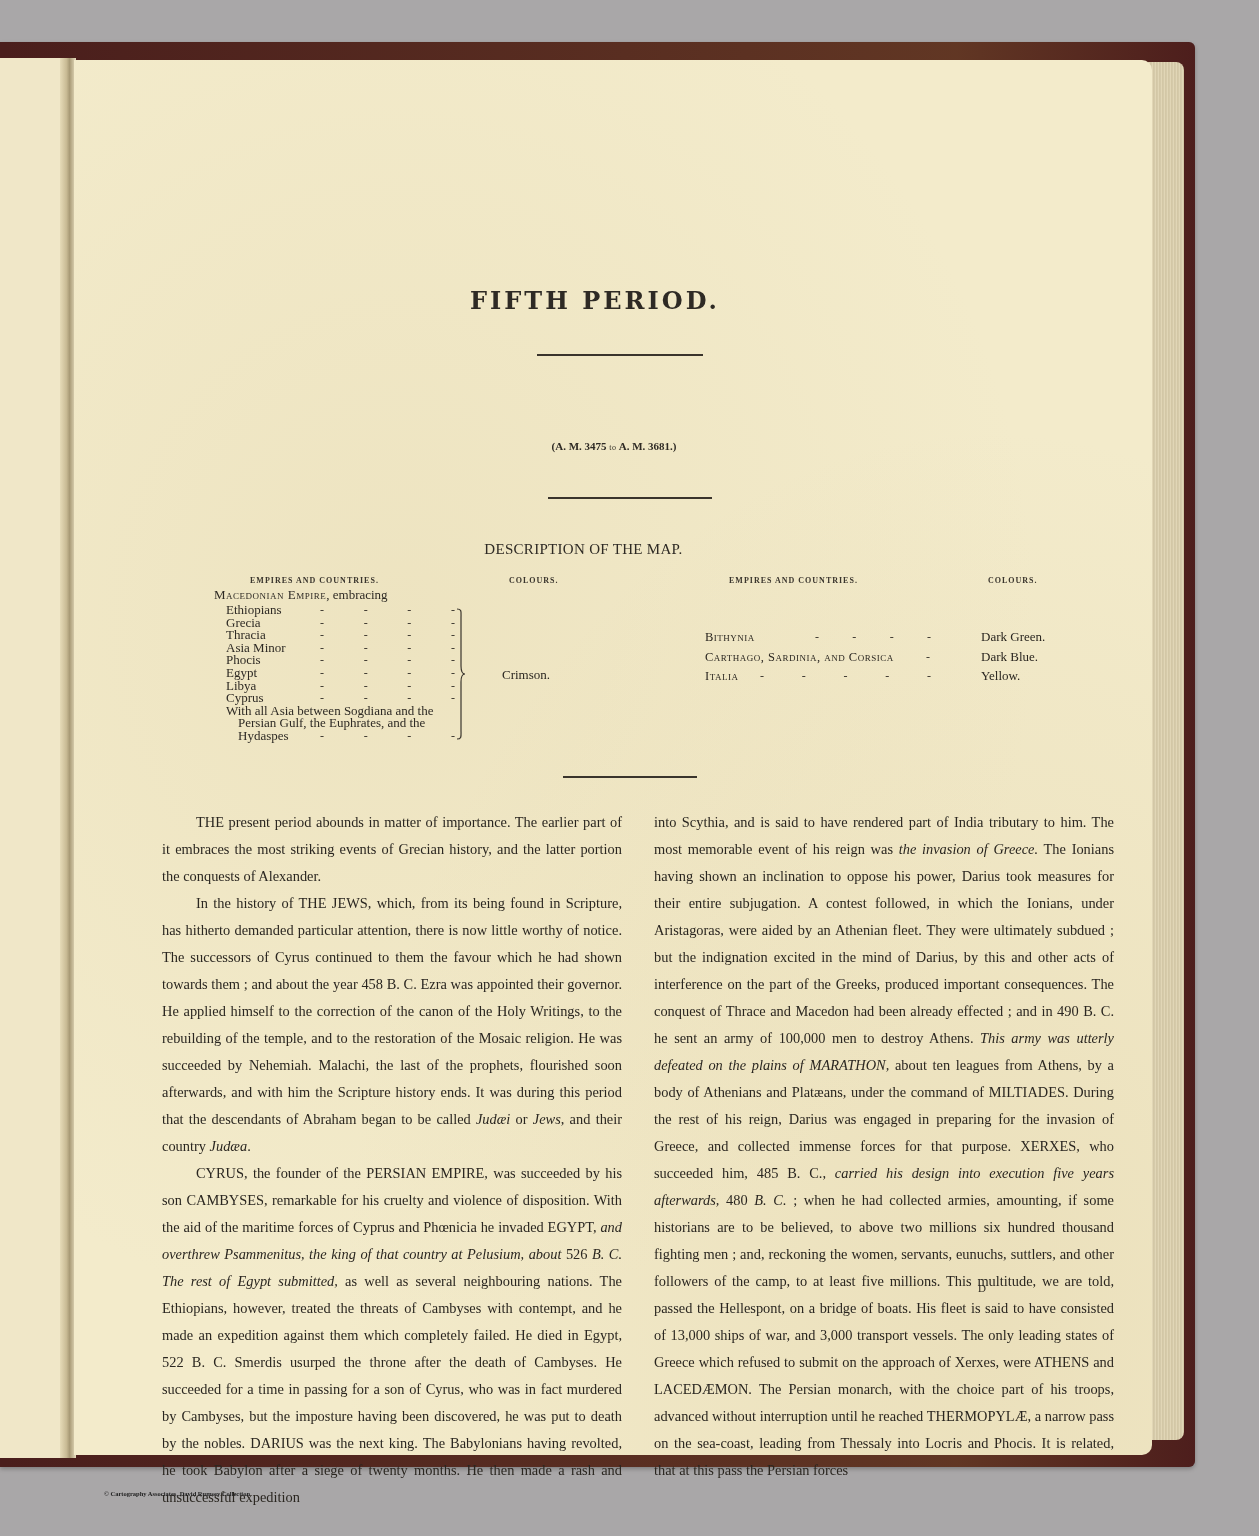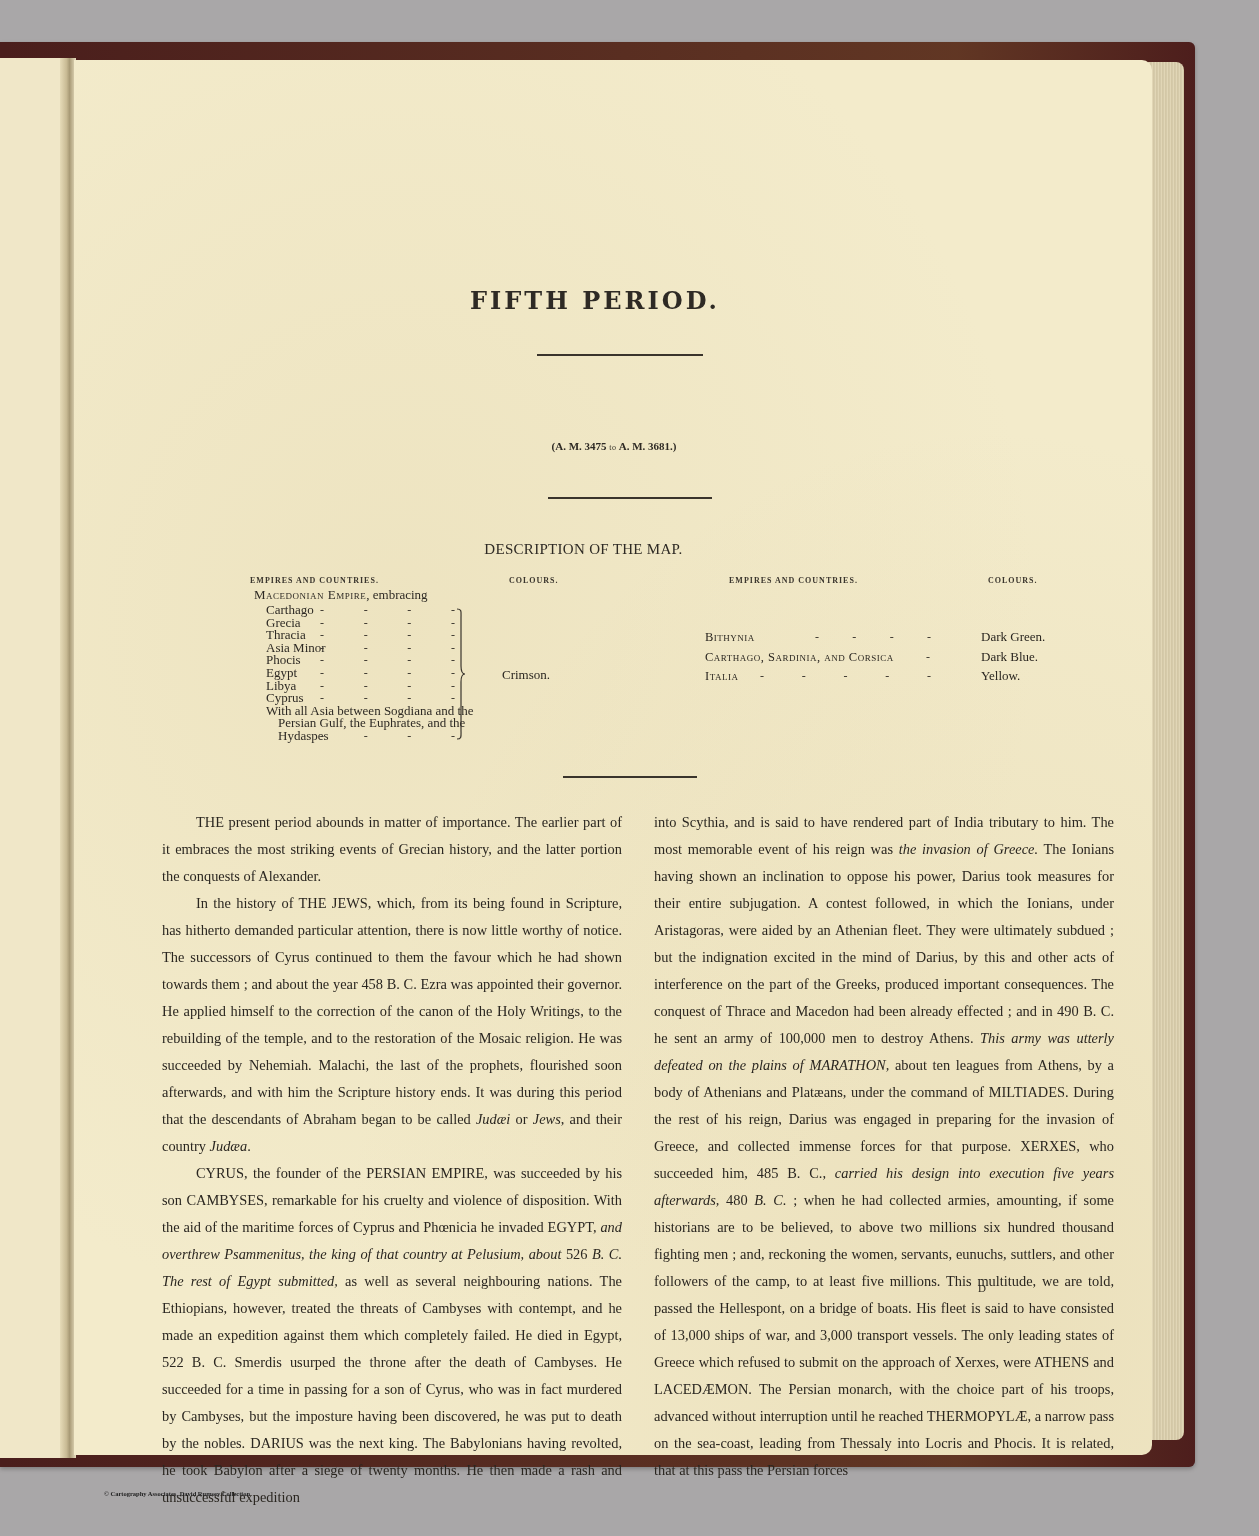--- a/index.html
+++ b/index.html
@@ -59,21 +59,21 @@
     font-size: 11px; font-weight: bold; color: #2e2a24;
   }
   .am .sc { font-size: 8px; font-weight: normal; letter-spacing: 0.5px; }
   .desc-title {
     position: absolute; left: 0; width: 1167px; top: 541px; text-align: center;
     font-size: 15px; letter-spacing: 0.3px; color: #2e2a24;
   }
   .colhead {
     position: absolute; font-size: 8px; letter-spacing: 1px; font-weight: bold; color: #3a352d;
   }
-  .legend-text { position: absolute; font-size: 13px; line-height: 12.6px; color: #2e2a24; margin-left: 40px; }
+  .legend-text { position: absolute; font-size: 13px; line-height: 12.6px; color: #2e2a24; }
   .sc-cap { font-variant: small-caps; letter-spacing: 0.5px; }
   .row { display: flex; white-space: nowrap; }
   .row .name { flex: 0 0 auto; }
   .brace {
     position: absolute; left: 456px; top: 608px; width: 10px; height: 132px;
   }
   .crimson { position: absolute; left: 502px; top: 667px; font-size: 13px; }
 
   .right-legend { position: absolute; left: 705px; font-size: 12.5px; }
   .right-colour { position: absolute; left: 981px; font-size: 13px; }
@@ -116,21 +116,21 @@
 
   <div class="colhead" style="left:250px; top:576px;">EMPIRES AND COUNTRIES.</div>
   <div class="colhead" style="left:509px; top:576px;">COLOURS.</div>
 
   <div class="legend-text" style="left:214px; top:589px;">
     <span class="sc-cap">Macedonian Empire</span><span>, embracing</span>
   </div>
 
   <div class="legend-text" style="left:226px; top:604px;">
     <div class="row">
-        <span class="name">Carthago</span>
+        <span class="name">Ethiopians</span>
       </div>
     <div class="row">
         <span class="name">Grecia</span>
       </div>
     <div class="row">
         <span class="name">Thracia</span>
       </div>
     <div class="row">
         <span class="name">Asia Minor</span>
       </div>

